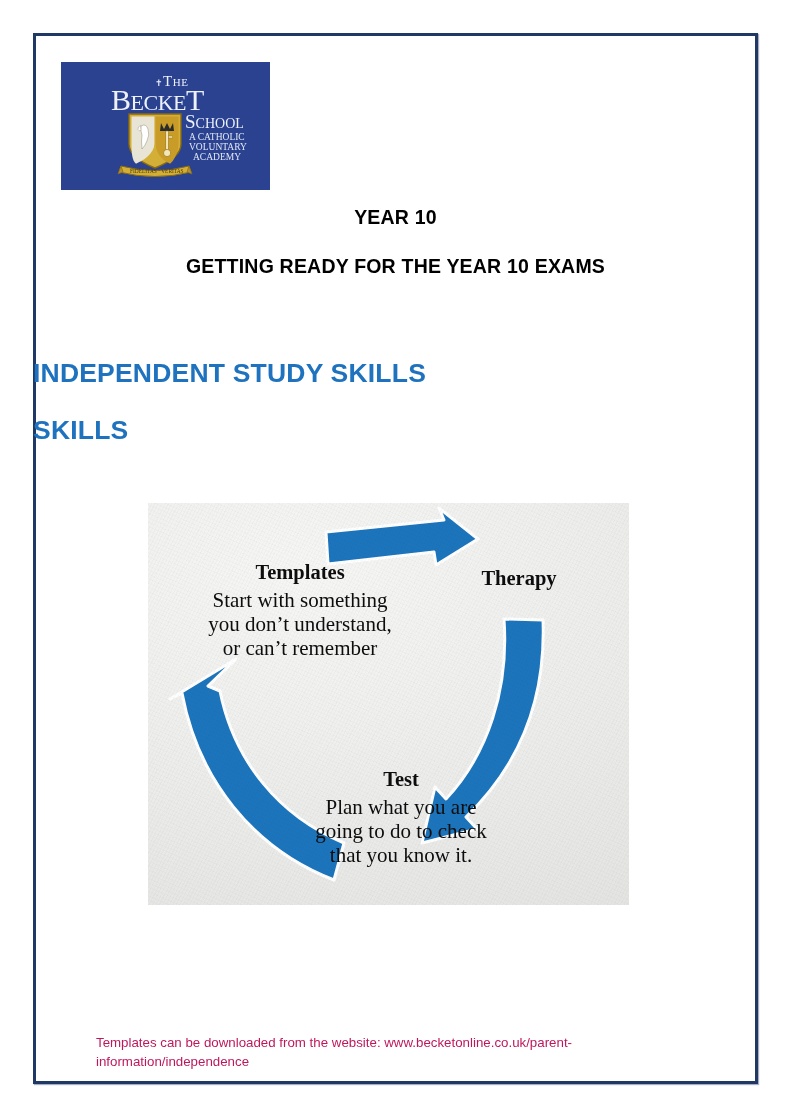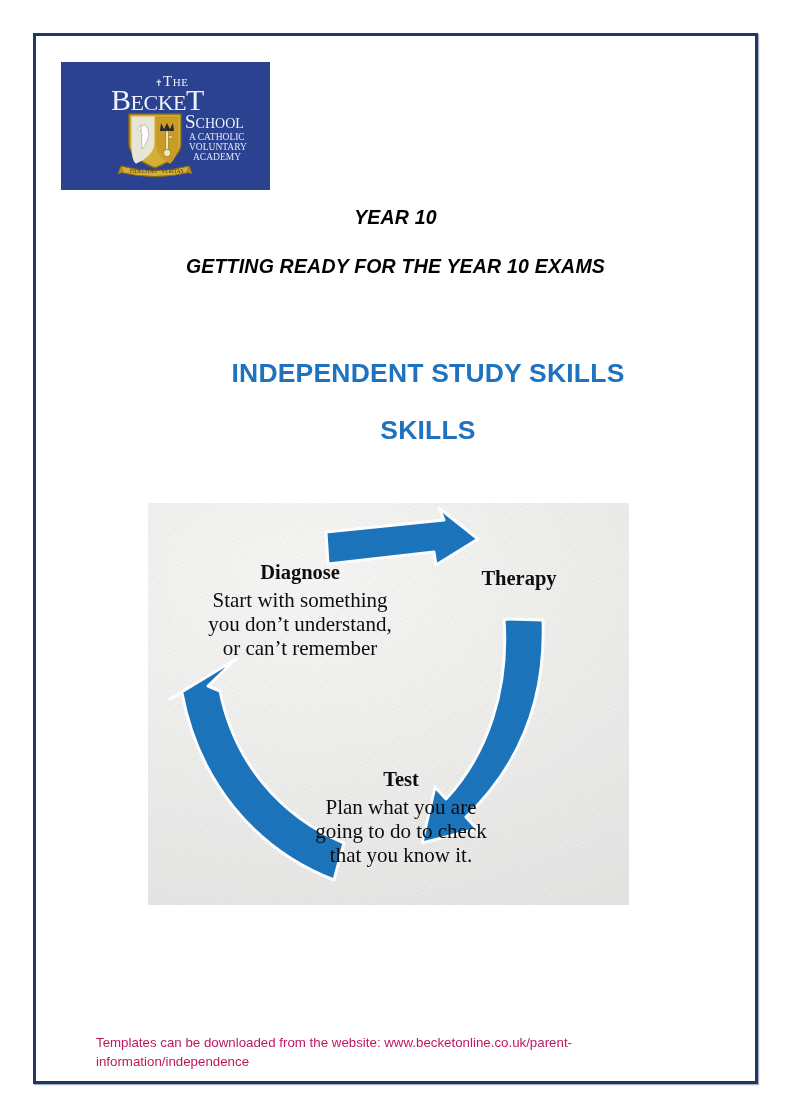--- a/index.html
+++ b/index.html
@@ -53,35 +53,33 @@
 
   
   .hd-blk {
     position: absolute;
     left: 33px;
     width: 725px;
     text-align: center;
     color: #000000;
     font-weight: bold;
     letter-spacing: .2px;
-    font-style: italic;
   }
   #h-year    { top: 206px;  font-size: 19.5px; }
   #h-getting { top: 255px;  font-size: 19.5px; }
 
   .hd-blue {
     position: absolute;
     left: 33px;
     width: 694px;
-    text-align: center;
+    text-align: left;
     color: #1F73BE;
     font-weight: bold;
     font-size: 26.5px;
     letter-spacing: .2px;
-    margin-left: 48px;
   }
   #h-iss     { top: 358px; }
   #h-booklet { top: 415px; }
 
   
   #diagram {
     position: absolute;
     left: 148px;
     top: 503px;
     width: 481px;
@@ -211,21 +209,21 @@
       </g>
 
       <g>
         <path d="M88 156 L60 183 L72 188
                  C86 258 131 313 196 340
                  L186 377 C105 346 50 276 34 190 L22 196 Z" fill="#1C75BC" stroke="#ffffff" stroke-width="3" stroke-linejoin="round"></path>
       </g>
     </svg>
 
     <div class="node" id="node-diagnose">
-      <div class="node-title">Diagnose</div>
+      <div class="node-title">Templates</div>
       <div class="node-desc">Start with something you don’t understand, or can’t remember</div>
     </div>
 
     <div class="node" id="node-therapy">
       <div class="node-title">Therapy</div>
     </div>
 
     <div class="node" id="node-test">
       <div class="node-title">Test</div>
       <div class="node-desc">Plan what you are going to do to check that you know it.</div>

